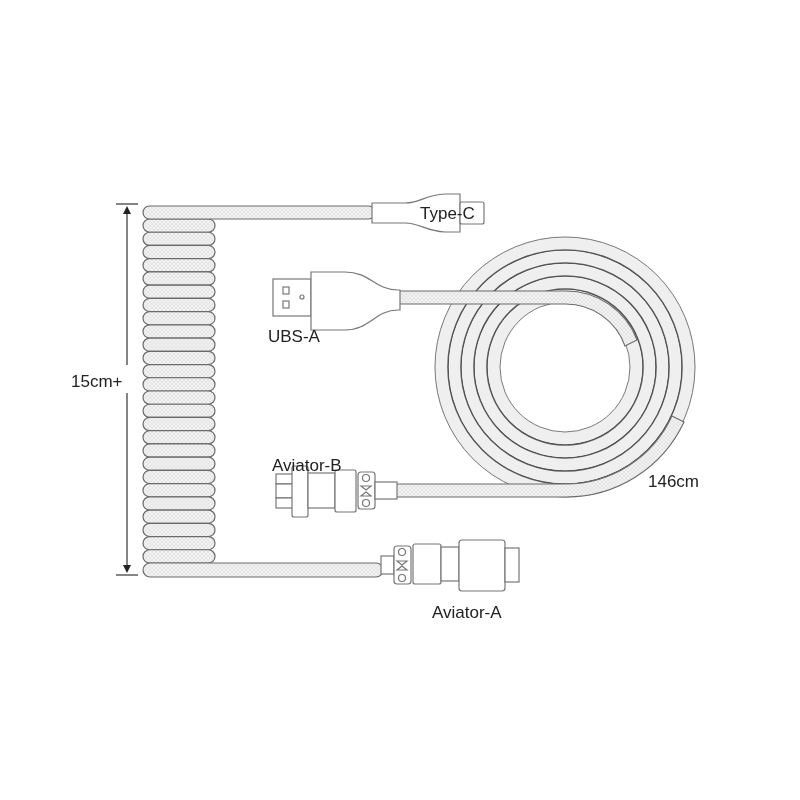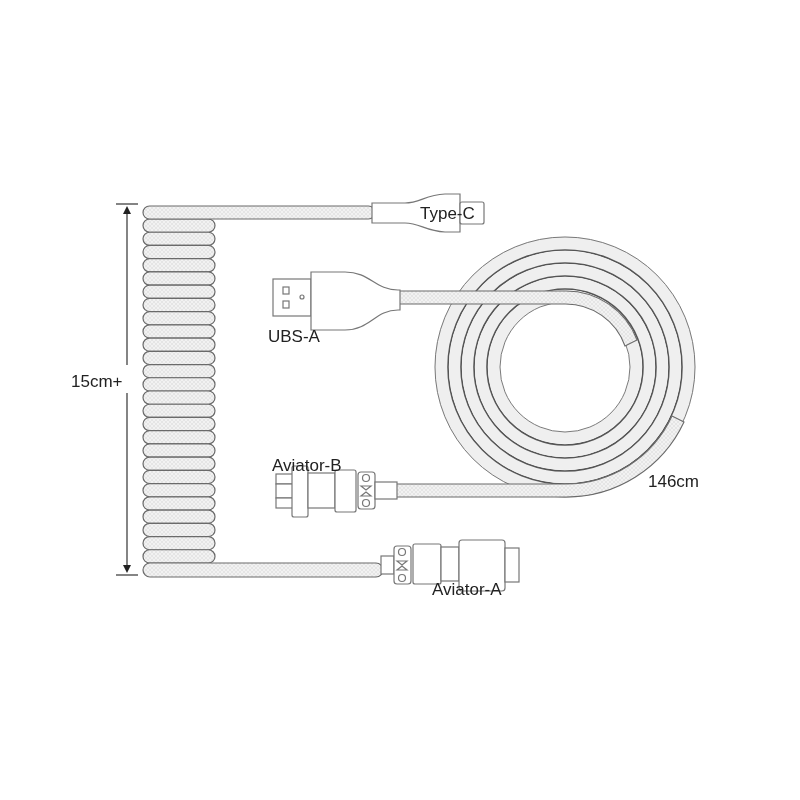--- a/index.html
+++ b/index.html
@@ -124,15 +124,15 @@
     <rect x="413" y="544" width="28" height="40" rx="2"></rect>
     <rect x="441" y="547" width="18" height="34"></rect>
     <rect x="459" y="540" width="46" height="51" rx="3"></rect>
     <rect x="505" y="548" width="14" height="34"></rect>
   </g>
 </svg>
 
 <div class="label" style="left:420px; top:163px;margin-top:41px;">Type-C</div>
 <div class="label" style="left:268px; top:327px;">UBS-A</div>
 <div class="label" style="left:272px; top:433px;margin-top:23px;">Aviator-B</div>
-<div class="label" style="left:432px; top:580px;">Aviator-A</div>
+<div class="label" style="left:432px; top:603px;">Aviator-A</div>
 <div class="label" style="left:71px; top:372px;">15cm+</div>
 <div class="label" style="left:648px; top:472px;">146cm</div>
 
 </body></html>

